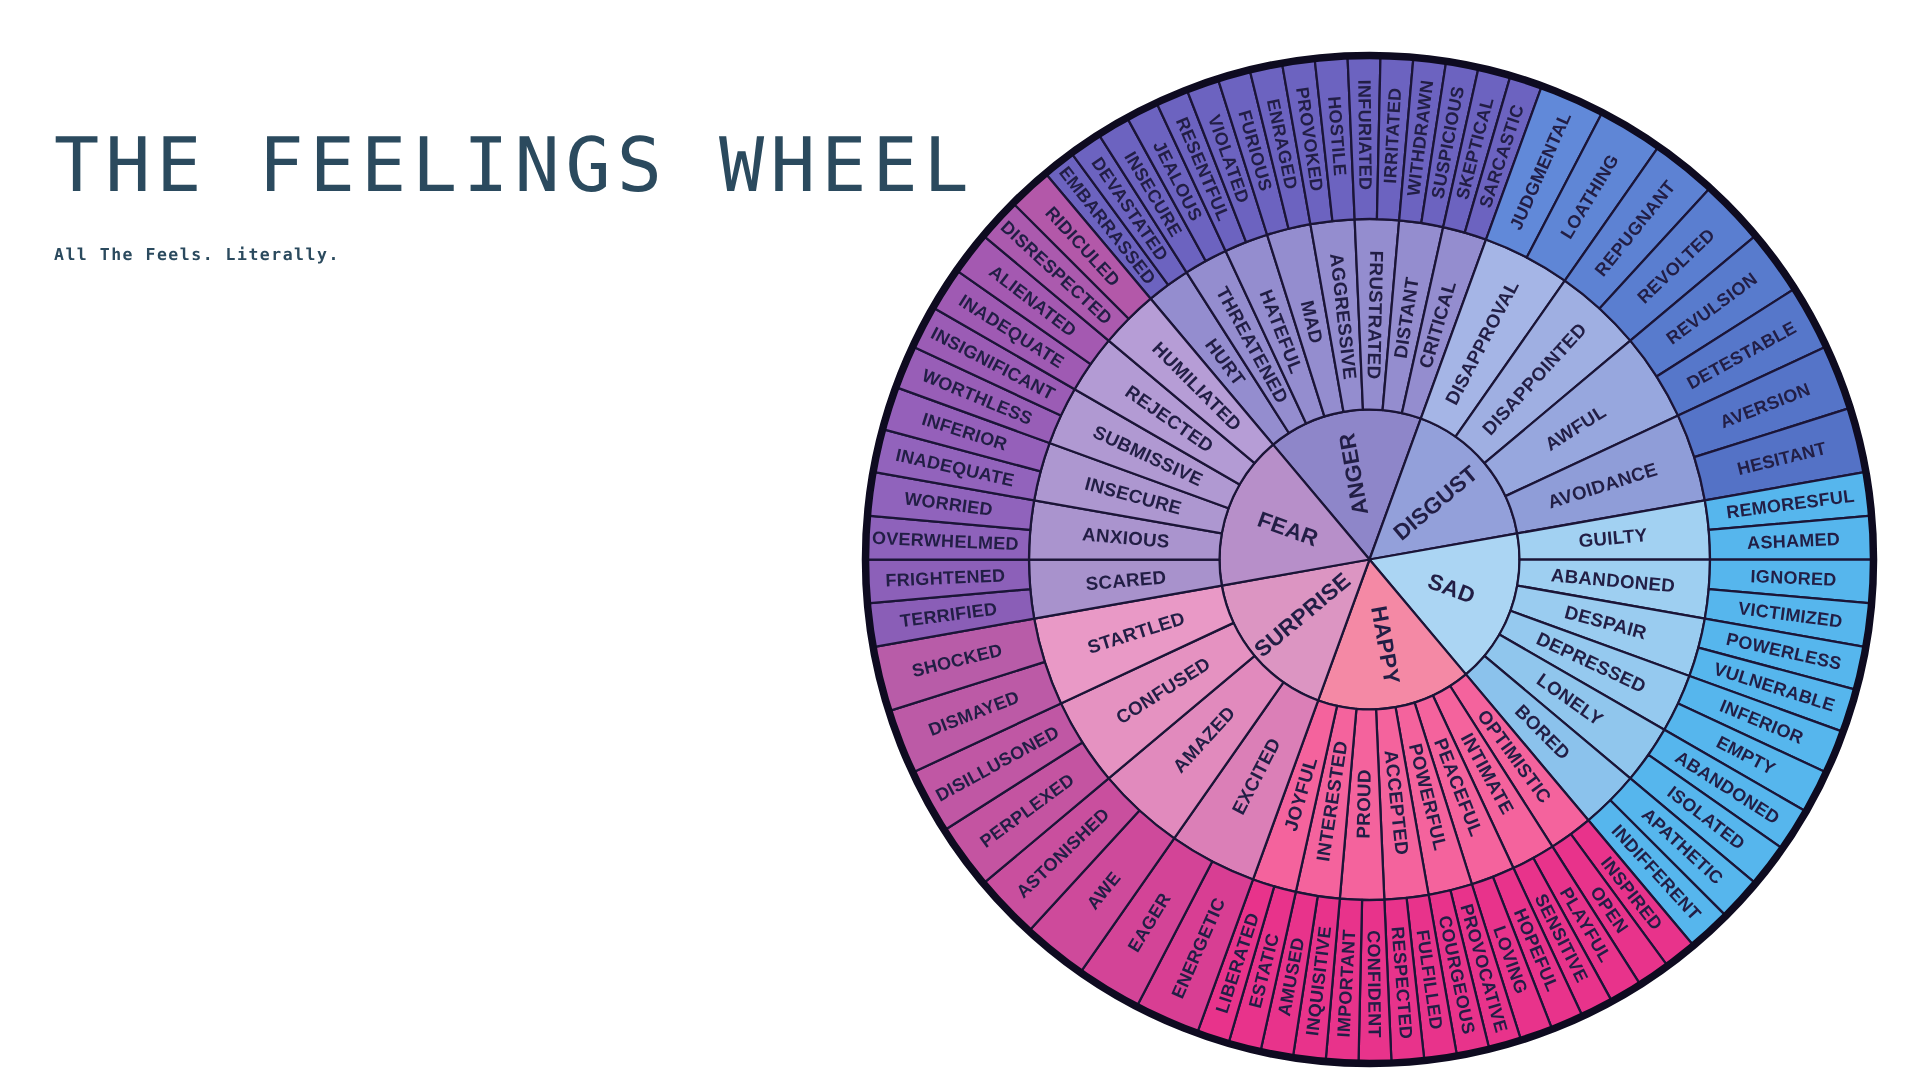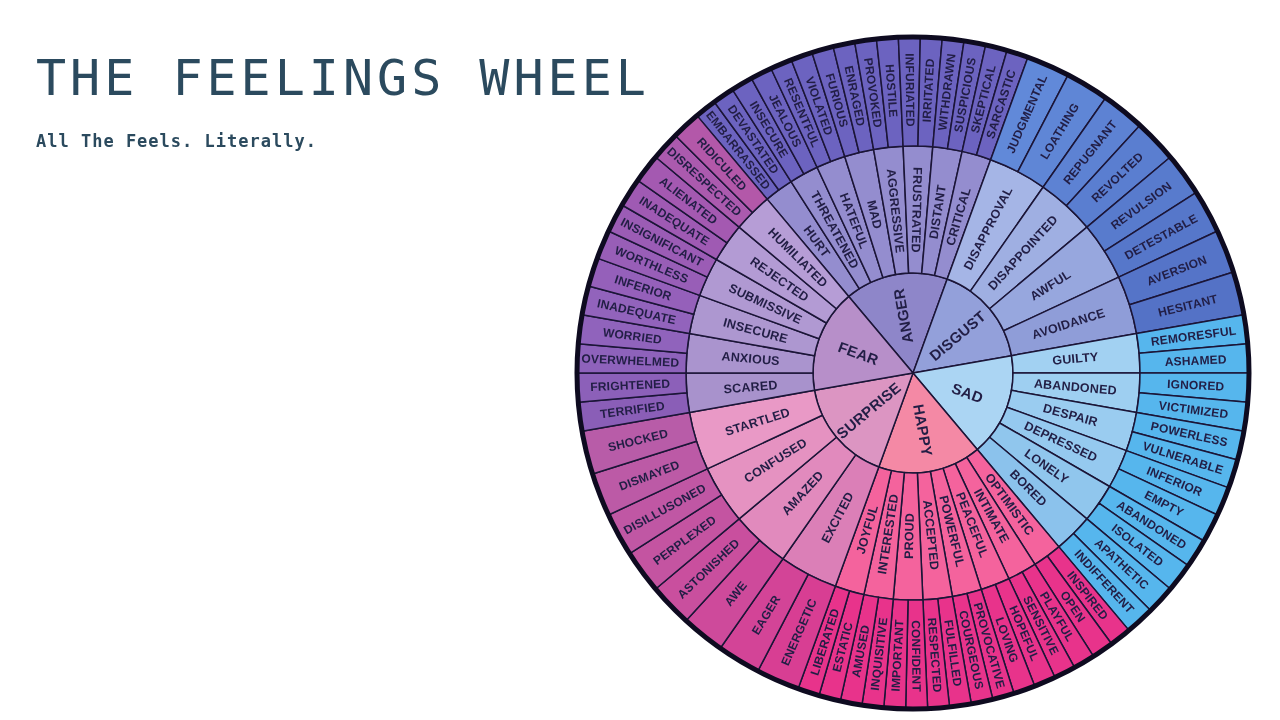--- a/index.html
+++ b/index.html
@@ -1,27 +1,27 @@
 <!DOCTYPE html>
 <html><head>
 <meta charset="utf-8">
 <style>
   html,body{margin:0;padding:0;}
   body{
     width:1280px;height:720px;position:relative;overflow:hidden;
     background:#ffffff;
     font-family:"DejaVu Sans Mono", monospace;
   }
-  .header{position:absolute;left:36px;top:52px;color:#2b4a5e;}
+  .header{position:absolute;left:36px;top:84px;color:#2b4a5e;}
   .header h1{
     margin:0;font-size:50px;font-weight:normal;letter-spacing:4px;line-height:1.05;
     font-family:"DejaVu Sans Mono", monospace;
   }
   .header p{
-    margin:26px 0 0 0;font-size:17px;font-weight:bold;letter-spacing:1px;
+    margin:26px 0 0 0;font-size:11px;font-weight:bold;letter-spacing:1px;
     font-family:"DejaVu Sans Mono", monospace;
   }
   #wheel-wrap{position:absolute;left:573px;top:33px;width:680px;height:680px;}
   #wheel-svg{width:680px;height:680px;display:block;}
   #wheel-svg .wedge{stroke:#1b1537;stroke-width:1.5;stroke-linejoin:round;}
   #wheel-svg text{
     font-family:"Liberation Sans", sans-serif;
     font-weight:bold;
     letter-spacing:0.2px;
   }

